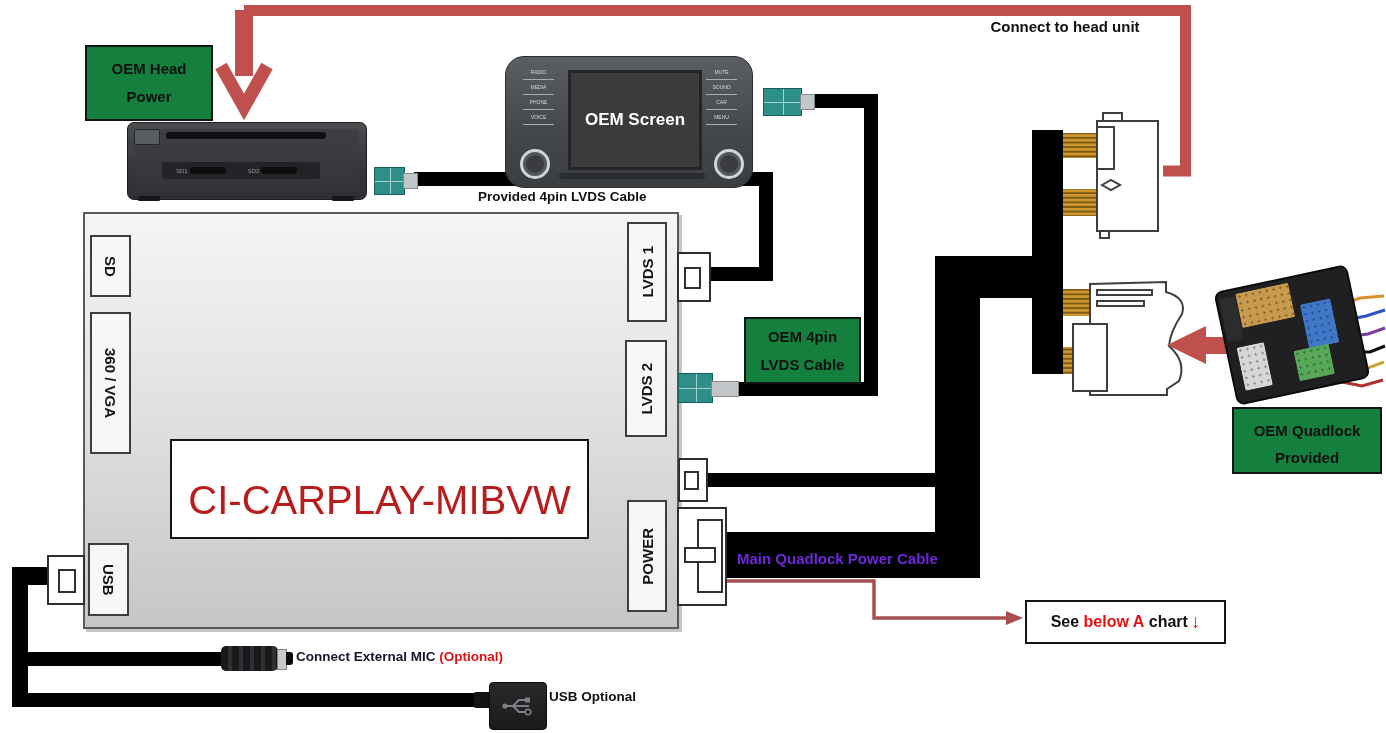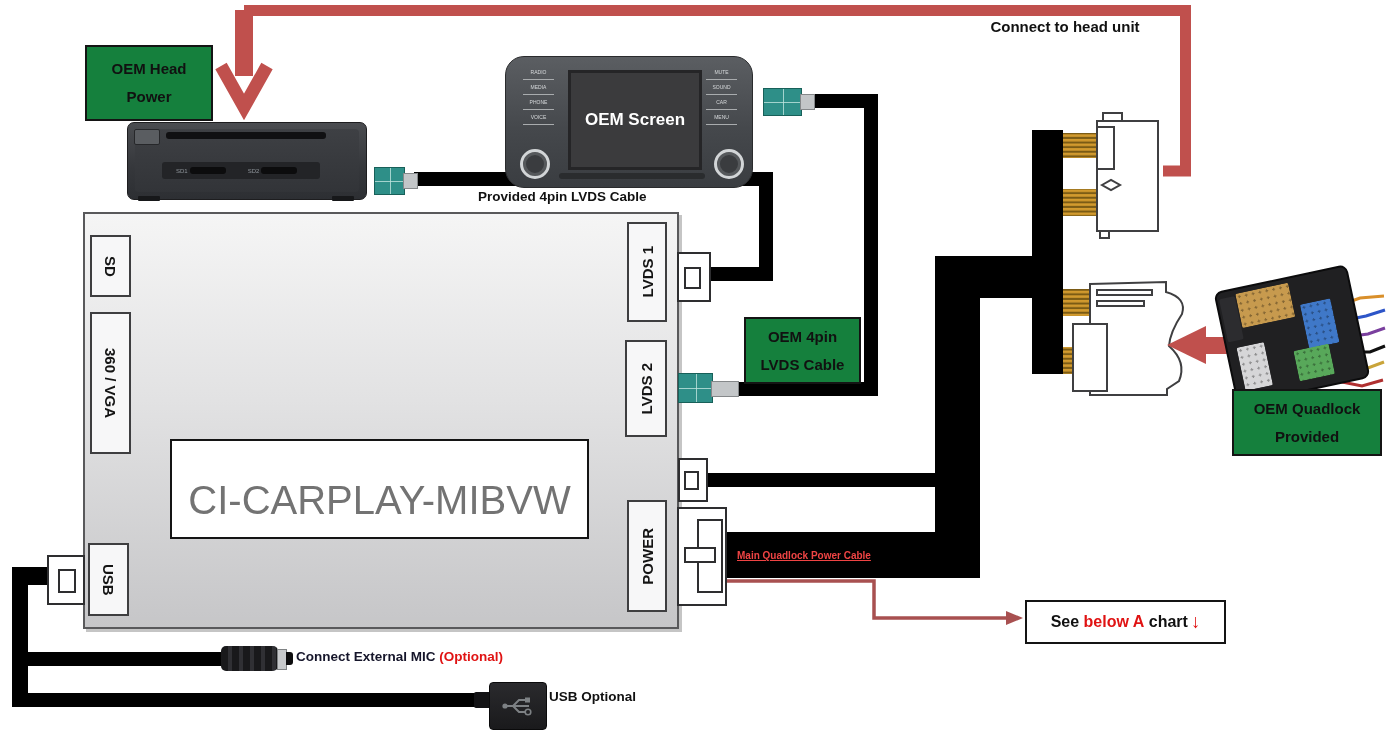--- a/index.html
+++ b/index.html
@@ -14,21 +14,21 @@
   .freetext{position:absolute;z-index:5;white-space:nowrap;}
 
   
   .mainbox{position:absolute;left:83px;top:212px;width:592px;height:413px;z-index:1;
            background:linear-gradient(180deg,#f5f5f5 0%,#e2e2e3 45%,#c6c6c8 100%);
            border:2px solid #59595b;box-shadow:3px 3px 0 rgba(90,90,90,.35);}
   .mainbox .title{position:absolute;left:0;top:108px;width:100%;text-align:center;
                   font-weight:bold;font-size:22px;color:#0d0d0d;}
   .cibox{position:absolute;left:85px;top:225px;width:415px;height:96px;background:#fff;
          border:2px solid #141414;display:flex;align-items:center;justify-content:center;}
-  .cibox .model{font-size:40px;font-weight:400;letter-spacing:0px;color:#737373;margin-top:22px;}
+  .cibox .model{font-size:40px;font-weight:400;letter-spacing:0px;color:#b91c1c;margin-top:22px;}
 
   .port{position:absolute;background:#f7f7f8;border:2px solid #3e3e40;z-index:3;
         display:flex;align-items:center;justify-content:center;
         font-weight:bold;font-size:15px;color:#141414;}
   .port .vlbl{writing-mode:vertical-rl;white-space:nowrap;}
   .port.rside .vlbl{transform:rotate(180deg);}
 
   
   .headunit{position:absolute;left:127px;top:122px;width:238px;height:76px;z-index:3;
             background:linear-gradient(180deg,#4a4c50,#35373b 60%,#2d2f33);
@@ -264,31 +264,31 @@
 
   <div class="plug" style="left:47px;top:555px;width:34px;height:46px;">
     <div class="inner" style="left:9px;top:12px;width:14px;height:20px;"></div>
   </div>
 
   <div class="labelbox" style="left:744px;top:317px;width:113px;height:63px;">
     <span>OEM 4pin</span>
     <span>LVDS Cable</span>
   </div>
 
-  <div class="freetext" style="left:737px;top:550px;color:#ef4444;font-weight:bold;font-size:10px;z-index:5;text-decoration:underline;">Main Quadlock Power Cable</div>
+  <div class="freetext" style="left:737px;top:550px;color:#6d28d9;font-weight:bold;font-size:15px;z-index:5;">Main Quadlock Power Cable</div>
 
   <div class="qphoto">
     <div class="qdark"></div>
     <div class="qp tan dots"></div>
     <div class="qp blue dots"></div>
     <div class="qp white dots"></div>
     <div class="qp green dots"></div>
   </div>
 
-  <div class="labelbox" style="left:1232px;top:389px;width:146px;height:63px;">
+  <div class="labelbox" style="left:1232px;top:407px;width:146px;height:63px;justify-content:flex-end;">
     <span>OEM Quadlock</span>
     <span>Provided</span>
   </div>
 
   <div class="seechart">
     <span>See </span><span class="red">below A</span><span> chart</span><span class="dn-arrow">↓</span>
   </div>
 
   <div class="micjack"></div>
   <div class="micring"></div>

